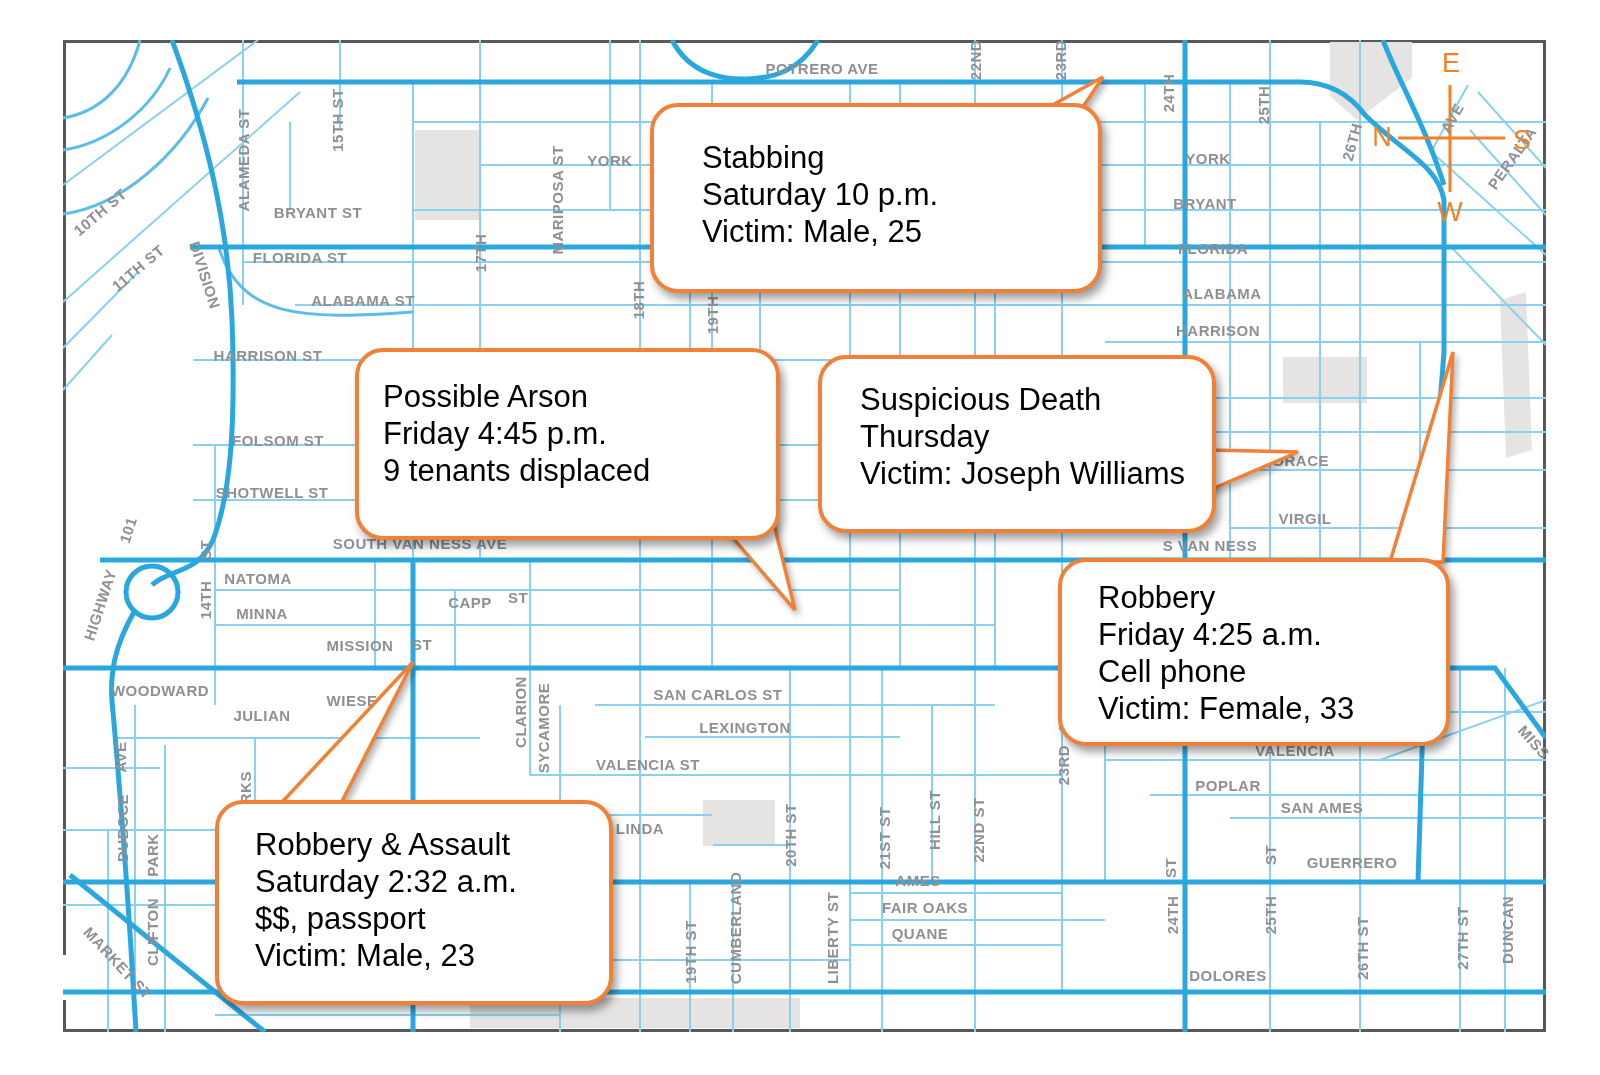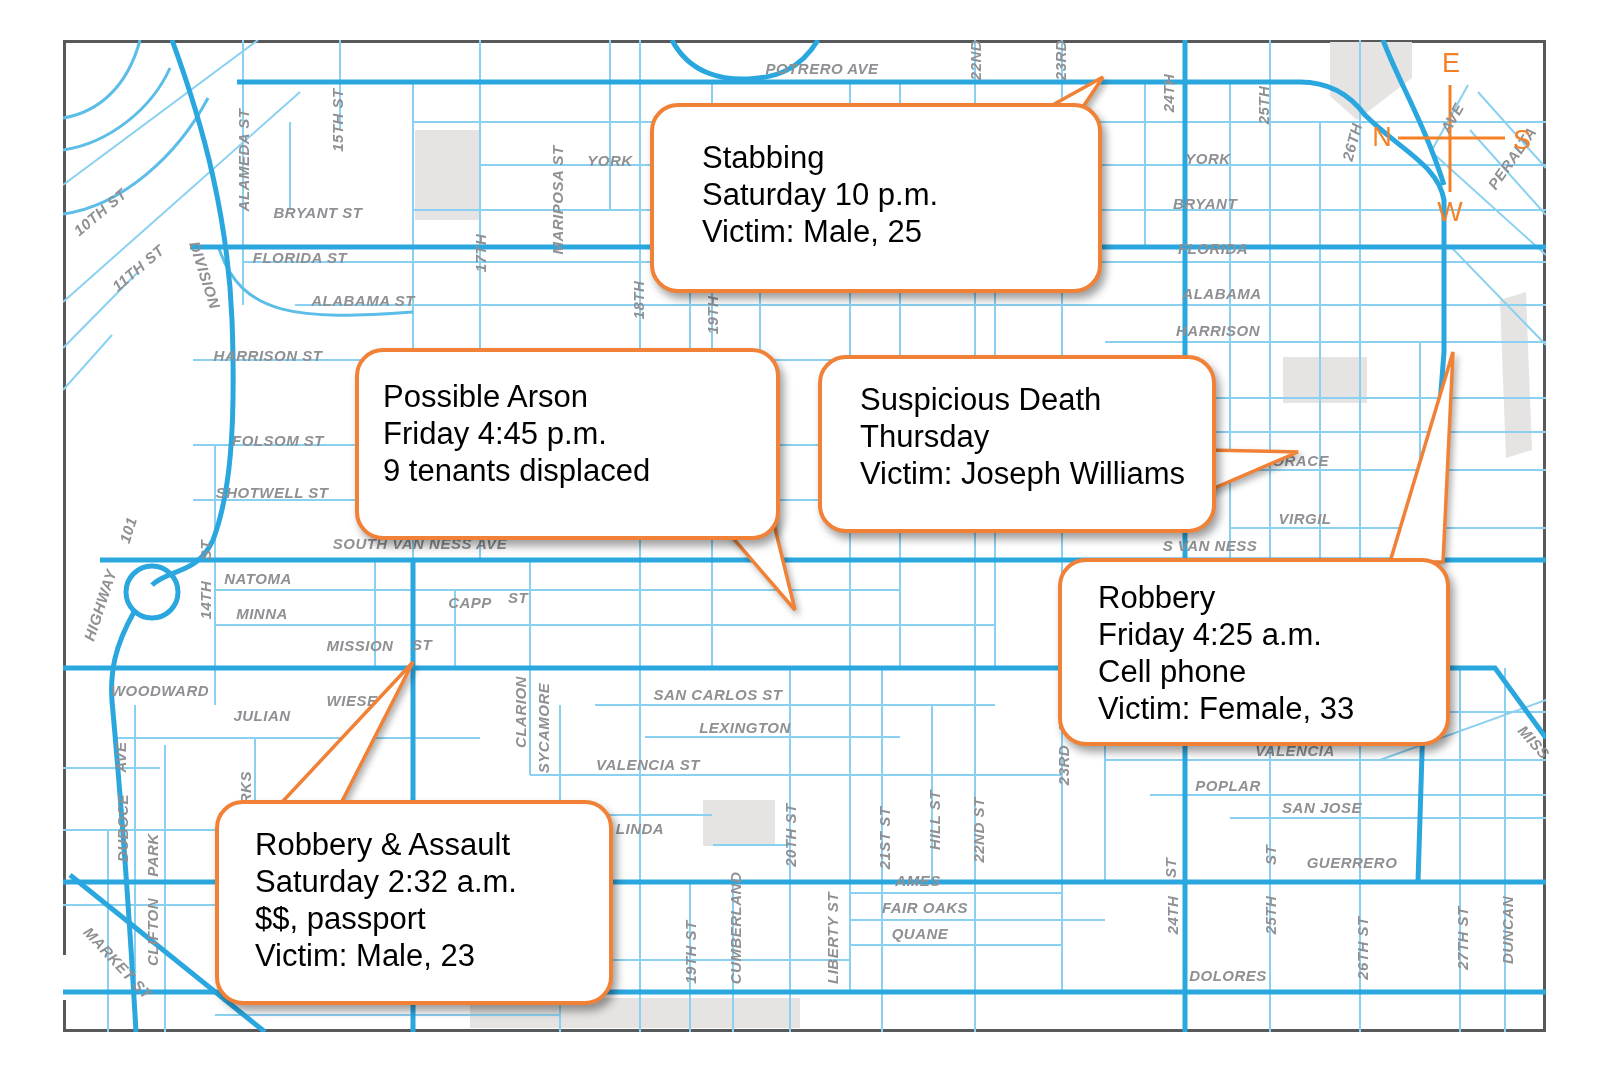--- a/index.html
+++ b/index.html
@@ -5,21 +5,21 @@
   :root{
     --orange:#f08136; --thick-blue:#2ba7df; --thin-blue:#8ad0f0;
     --gray-text:#8e9093; --block-gray:#e5e4e2; --border-gray:#58595b;
   }
   html,body{margin:0;padding:0;background:#ffffff;}
   #stage{position:relative;width:1600px;height:1075px;background:#fff;overflow:hidden;
          font-family:"Liberation Sans", sans-serif;}
   #map-frame{position:absolute;left:63px;top:40px;width:1483px;height:992px;
              border:3px solid var(--border-gray);box-sizing:border-box;background:#fff;overflow:hidden;}
   #grid-svg{position:absolute;left:63px;top:40px;width:1483px;height:992px;z-index:1;}
-  #street-layer{position:absolute;left:0;top:0;width:1600px;height:1075px;z-index:2;pointer-events:none;font-style:italic;}
+  #street-layer{position:absolute;left:0;top:0;width:1600px;height:1075px;z-index:2;pointer-events:none;}
   .street{position:absolute;color:var(--gray-text);font-size:15px;font-weight:700;
           letter-spacing:.5px;white-space:nowrap;transform-origin:center center;
           font-family:"Liberation Sans", sans-serif; transform:translate(-50%,-50%);}
   #compass-layer{position:absolute;left:0;top:0;z-index:3;}
   .compass-letter{position:absolute;color:#f58025;font-size:27px;font-weight:400;
                   transform:translate(-50%,-50%);font-family:"Liberation Sans", sans-serif;}
   #tail-svg{position:absolute;left:0;top:0;width:1600px;height:1075px;z-index:6;pointer-events:none;}
   #callout-layer div{box-sizing:border-box;}
   .callout{position:absolute;background:#fff;border:4px solid var(--orange);border-radius:28px;
            z-index:7;box-shadow:4px 6px 9px rgba(0,0,0,.38);color:#000;}
@@ -187,21 +187,21 @@
       <div class="street" style="left: 1208px; top: 158px; transform: translate(-50%, -50%) rotate(0deg);">YORK</div>
       <div class="street" style="left: 1205px; top: 203px; transform: translate(-50%, -50%) rotate(0deg);">BRYANT</div>
       <div class="street" style="left: 1213px; top: 248px; transform: translate(-50%, -50%) rotate(0deg);">FLORIDA</div>
       <div class="street" style="left: 1222px; top: 293px; transform: translate(-50%, -50%) rotate(0deg);">ALABAMA</div>
       <div class="street" style="left: 1218px; top: 330px; transform: translate(-50%, -50%) rotate(0deg);">HARRISON</div>
       <div class="street" style="left: 1295px; top: 460px; transform: translate(-50%, -50%) rotate(0deg);">HORACE</div>
       <div class="street" style="left: 1305px; top: 518px; transform: translate(-50%, -50%) rotate(0deg);">VIRGIL</div>
       <div class="street" style="left: 1210px; top: 545px; transform: translate(-50%, -50%) rotate(0deg);">S  VAN  NESS</div>
       <div class="street" style="left: 1295px; top: 750px; transform: translate(-50%, -50%) rotate(0deg);">VALENCIA</div>
       <div class="street" style="left: 1228px; top: 785px; transform: translate(-50%, -50%) rotate(0deg);">POPLAR</div>
-      <div class="street" style="left: 1322px; top: 807px; transform: translate(-50%, -50%) rotate(0deg);">SAN JOSE</div>
+      <div class="street" style="left: 1322px; top: 807px; transform: translate(-50%, -50%) rotate(0deg);">SAN AMES</div>
       <div class="street" style="left: 1352px; top: 862px; transform: translate(-50%, -50%) rotate(0deg);">GUERRERO</div>
       <div class="street" style="left: 1228px; top: 975px; transform: translate(-50%, -50%) rotate(0deg);">DOLORES</div>
       <div class="street" style="left: 100px; top: 212px; transform: translate(-50%, -50%) rotate(-40deg);">10TH ST</div>
       <div class="street" style="left: 138px; top: 268px; transform: translate(-50%, -50%) rotate(-40deg);">11TH ST</div>
       <div class="street" style="left: 205px; top: 275px; transform: translate(-50%, -50%) rotate(72deg);">DIVISION</div>
       <div class="street" style="left: 243px; top: 160px; transform: translate(-50%, -50%) rotate(-90deg);">ALAMEDA ST</div>
       <div class="street" style="left: 337px; top: 120px; transform: translate(-50%, -50%) rotate(-90deg);">15TH ST</div>
       <div class="street" style="left: 557px; top: 200px; transform: translate(-50%, -50%) rotate(-90deg);">MARIPOSA ST</div>
       <div class="street" style="left: 480px; top: 253px; transform: translate(-50%, -50%) rotate(-90deg);">17TH</div>
       <div class="street" style="left: 638px; top: 300px; transform: translate(-50%, -50%) rotate(-90deg);">18TH</div>

